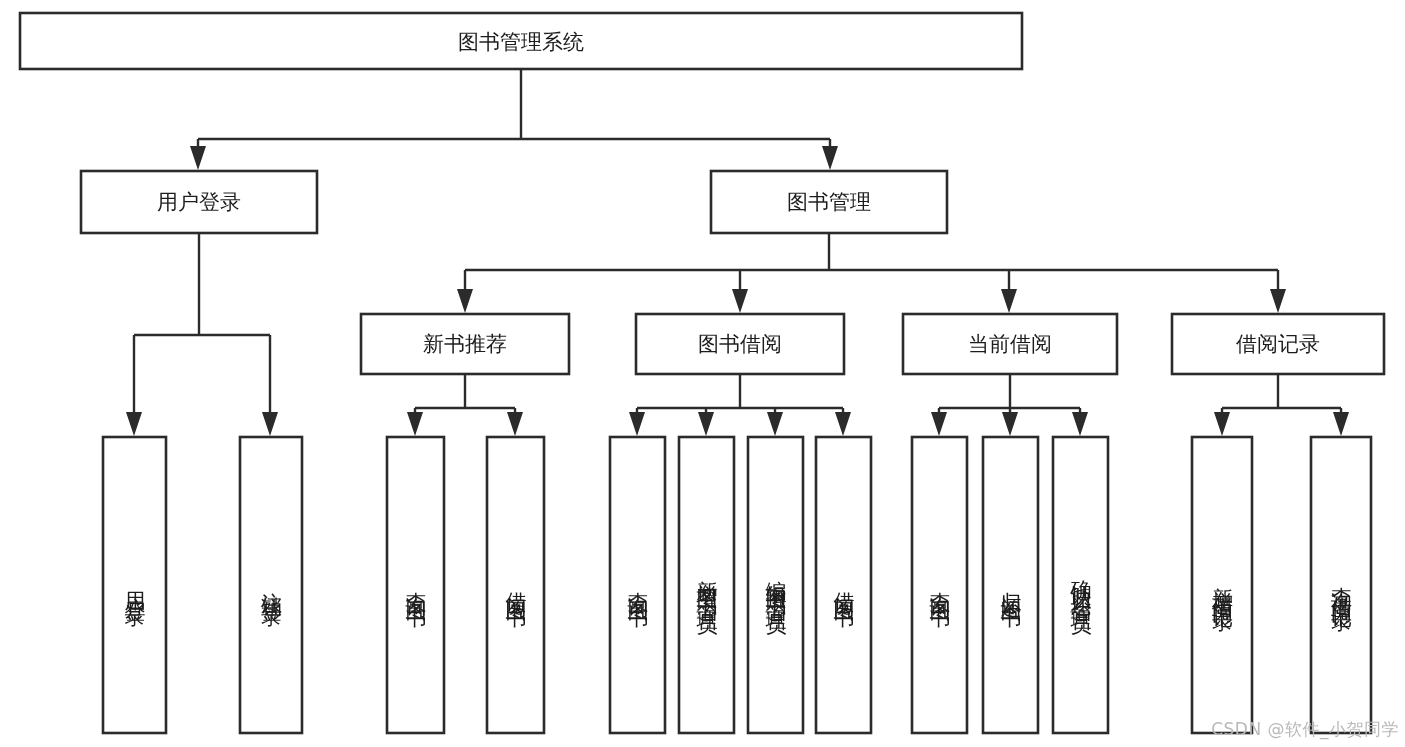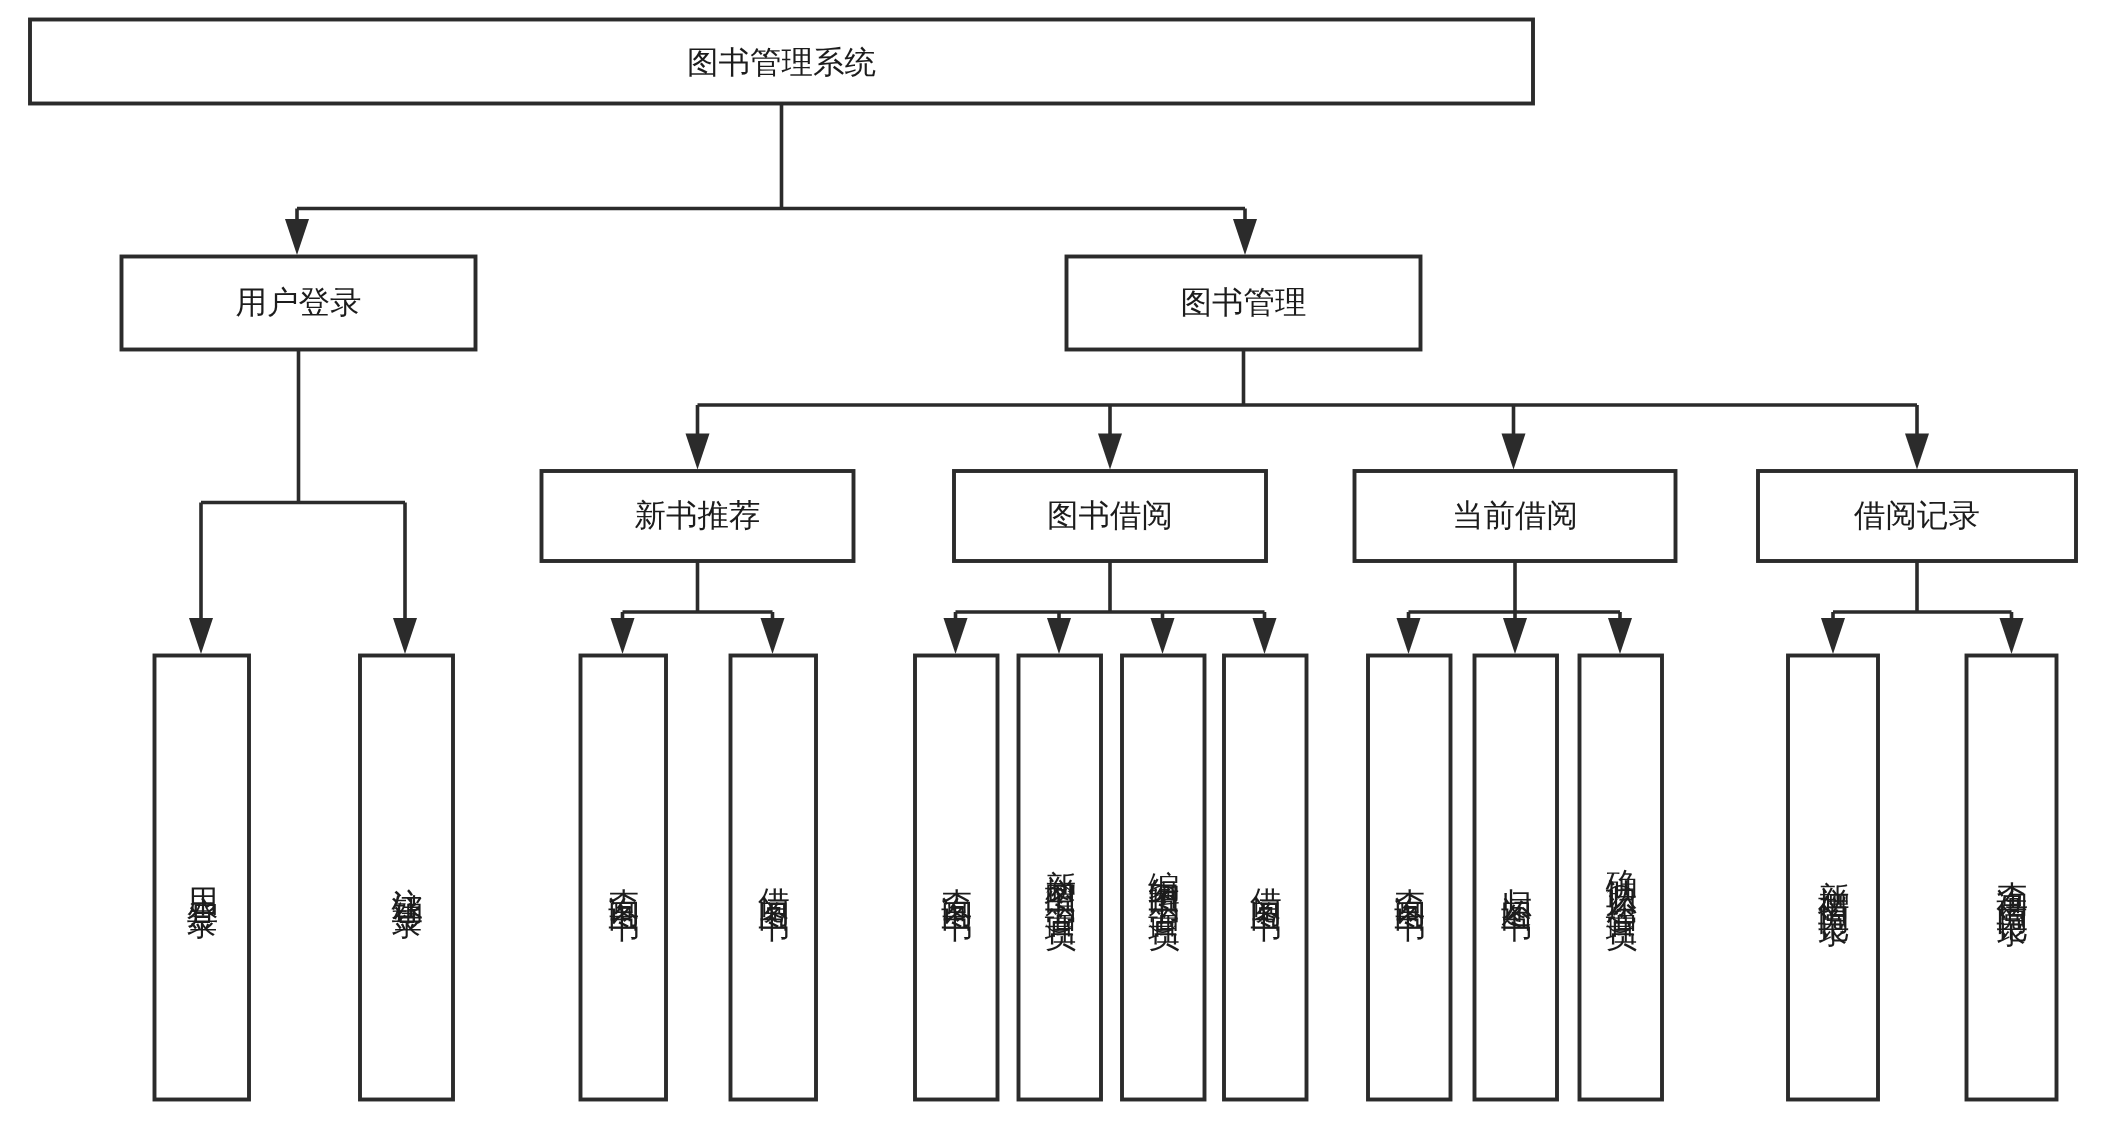--- a/index.html
+++ b/index.html
@@ -235,14 +235,15 @@
     <span class="leaf-label">确认归还（管理员）</span>
   </div>
 
   <div class="leaf-label-wrap" style="left:1192px; top:437px; width:60px; height:296px;">
     <span class="leaf-label">新增借阅记录</span>
   </div>
   <div class="leaf-label-wrap" style="left:1311px; top:437px; width:60px; height:296px;">
     <span class="leaf-label">查询借阅记录</span>
   </div>
 
+  <div class="watermark">CSDN @软件_小贺同学</div>
 
 </div>
 
 </body></html>

